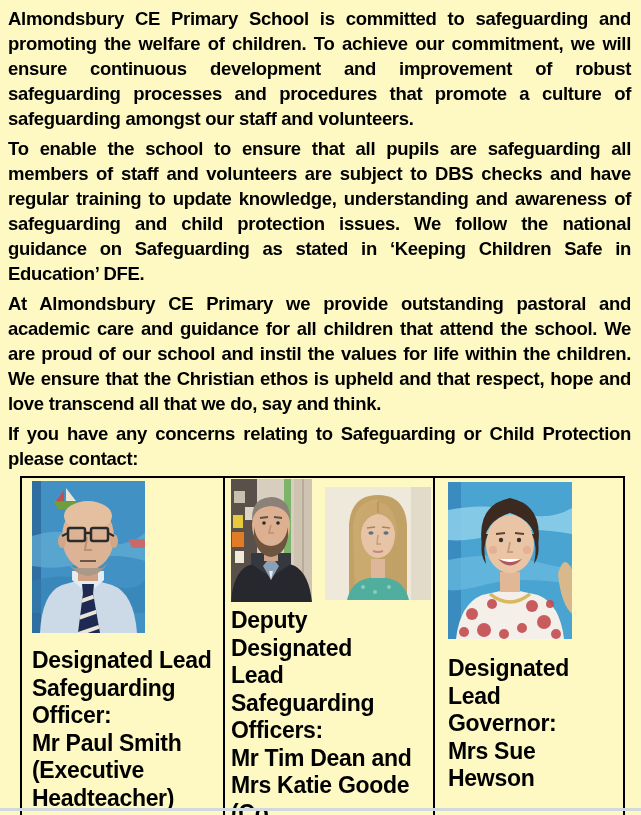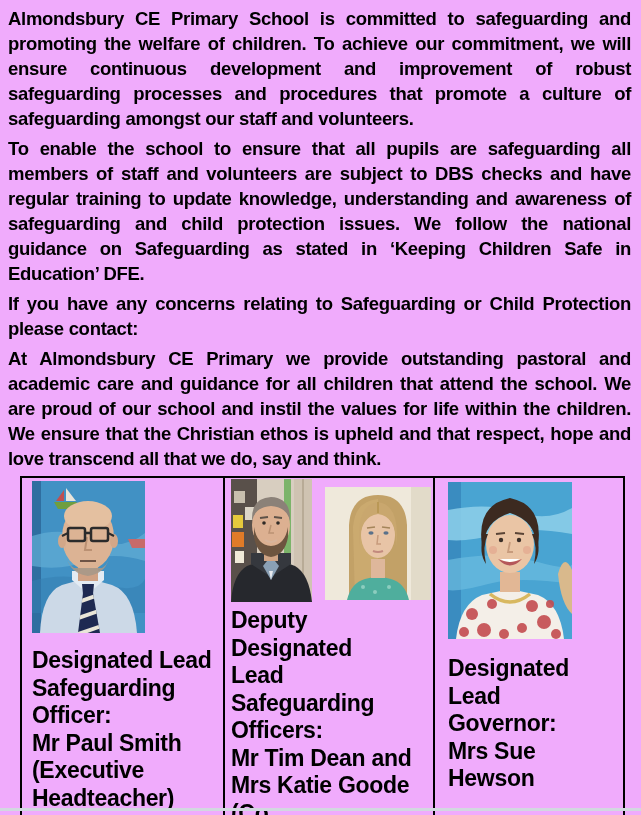--- a/index.html
+++ b/index.html
@@ -52,30 +52,30 @@
     position: absolute;
     left: 0; right: 0;
     top: 808px;
     height: 3px;
   }
   svg { display: block; }
 </style>
 </head>
 <body>
 
-<div class="page" style="background: #f0abfc;">
+<div class="page" style="background: #fef9c3;">
   <div class="content">
 
     <p class="para">Almondsbury CE Primary School is committed to safeguarding and promoting the welfare of children. To achieve our commitment, we will ensure continuous development and improvement of robust safeguarding processes and procedures that promote a culture of safeguarding amongst our staff and volunteers.</p>
 
     <p class="para">To enable the school to ensure that all pupils are safeguarding all members of staff and volunteers are subject to DBS checks and have regular training to update knowledge, understanding and awareness of safeguarding and child protection issues. We follow the national guidance on Safeguarding as stated in ‘Keeping Children Safe in Education’ DFE.</p>
 
+    <p class="para">At Almondsbury CE Primary we provide outstanding pastoral and academic care and guidance for all children that attend the school. We are proud of our school and instil the values for life within the children. We ensure that the Christian ethos is upheld and that respect, hope and love transcend all that we do, say and think.</p>
+
     <p class="para">If you have any concerns relating to Safeguarding or Child Protection please contact:</p>
-
-    <p class="para">At Almondsbury CE Primary we provide outstanding pastoral and academic care and guidance for all children that attend the school. We are proud of our school and instil the values for life within the children. We ensure that the Christian ethos is upheld and that respect, hope and love transcend all that we do, say and think.</p>
 
     <table class="contacts">
       <colgroup>
         <col style="width:203px">
         <col style="width:210px">
         <col style="width:190px">
       </colgroup>
       <tbody>
           <tr>
 

